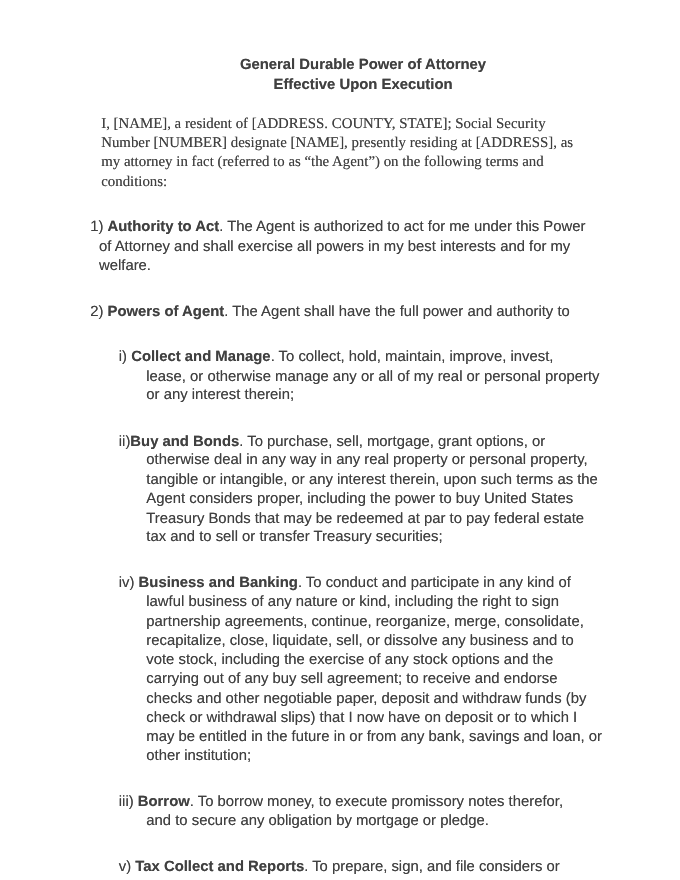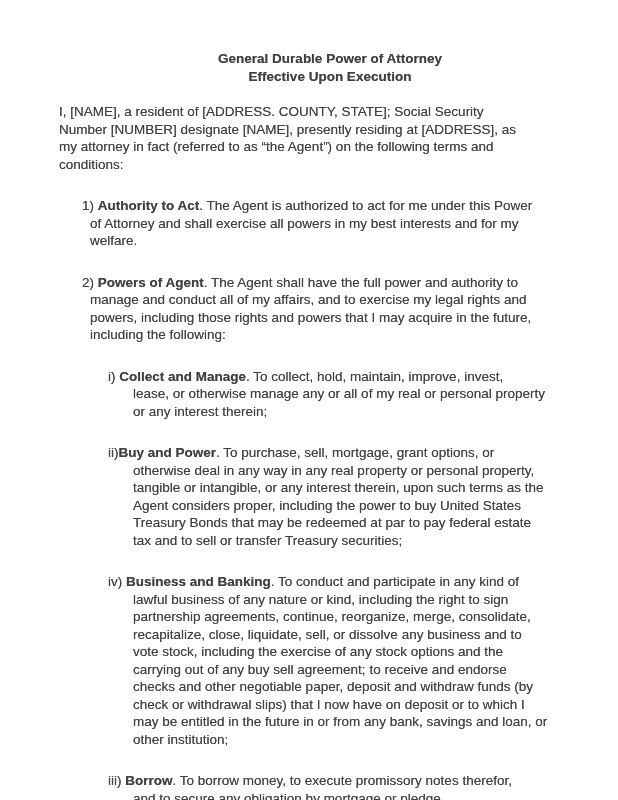--- a/index.html
+++ b/index.html
@@ -21,23 +21,24 @@
     box-sizing: border-box;
     padding-top: 50px;
   }
   .doc-title {
     margin-left: 78px;
     width: 504px;
     text-align: center;
     font-weight: bold;
   }
   .intro {
-    margin-left: 59px;
+    margin-left: 92px;
     margin-top: 18px;
     white-space: pre-line;
+    font-family: Liberation Serif, serif;
   }
   .item { margin-top: 24px; }
   .item.first-item { }
   .item.l1 { margin-left: 90px; }
   .item.l2 { margin-left: 133px; }
   .item .firstline {
     white-space: pre-wrap;
   }
   .item.l1 .firstline { text-indent: -8px; }
   .item.l2 .firstline { text-indent: -25px; }
@@ -61,33 +62,30 @@
 conditions:</div>
 
   <div class="item l1 first-item">
     <div class="firstline"><span class="label">1) </span><span class="heading">Authority to Act</span><span>. The Agent is authorized to act for me under this Power</span></div>
     <div class="cont">of Attorney and shall exercise all powers in my best interests and for my
 welfare.</div>
   </div>
 
   <div class="item l1">
     <div class="firstline"><span class="label">2) </span><span class="heading">Powers of Agent</span><span>. The Agent shall have the full power and authority to</span></div>
-    <div class="cont">manage and conduct all of my affairs, and to exercise my legal rights and
-powers, including those rights and powers that I may acquire in the future,
-including the following:</div>
   </div>
 
   <div class="item l2">
     <div class="firstline"><span class="label">i) </span><span class="heading">Collect and Manage</span><span>. To collect, hold, maintain, improve, invest,</span></div>
     <div class="cont">lease, or otherwise manage any or all of my real or personal property
 or any interest therein;</div>
   </div>
 
   <div class="item l2">
-    <div class="firstline"><span class="label">ii)</span><span class="heading">Buy and Power</span><span>. To purchase, sell, mortgage, grant options, or</span></div>
+    <div class="firstline"><span class="label">ii)</span><span class="heading">Buy and Bonds</span><span>. To purchase, sell, mortgage, grant options, or</span></div>
     <div class="cont">otherwise deal in any way in any real property or personal property,
 tangible or intangible, or any interest therein, upon such terms as the
 Agent considers proper, including the power to buy United States
 Treasury Bonds that may be redeemed at par to pay federal estate
 tax and to sell or transfer Treasury securities;</div>
   </div>
 
   <div class="item l2">
     <div class="firstline"><span class="label">iv) </span><span class="heading">Business and Banking</span><span>. To conduct and participate in any kind of</span></div>
     <div class="cont">lawful business of any nature or kind, including the right to sign

